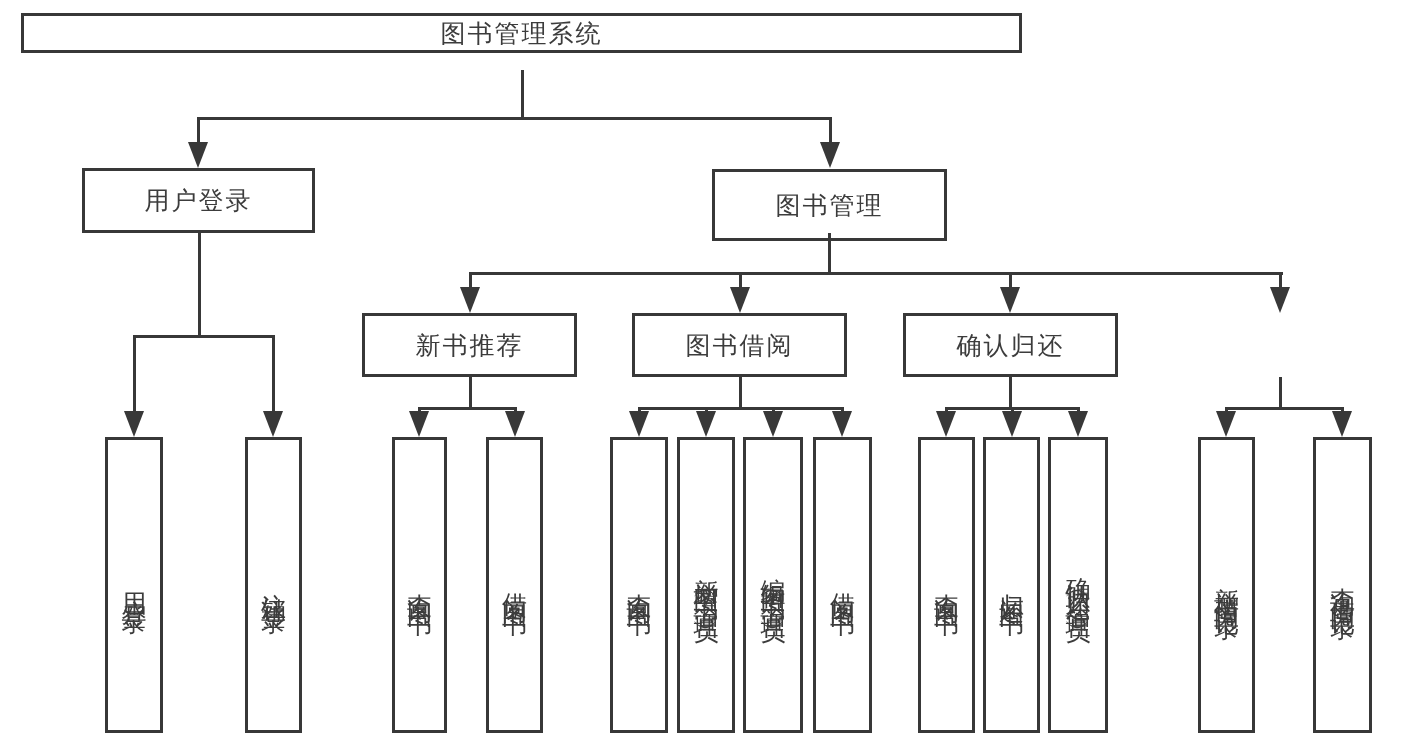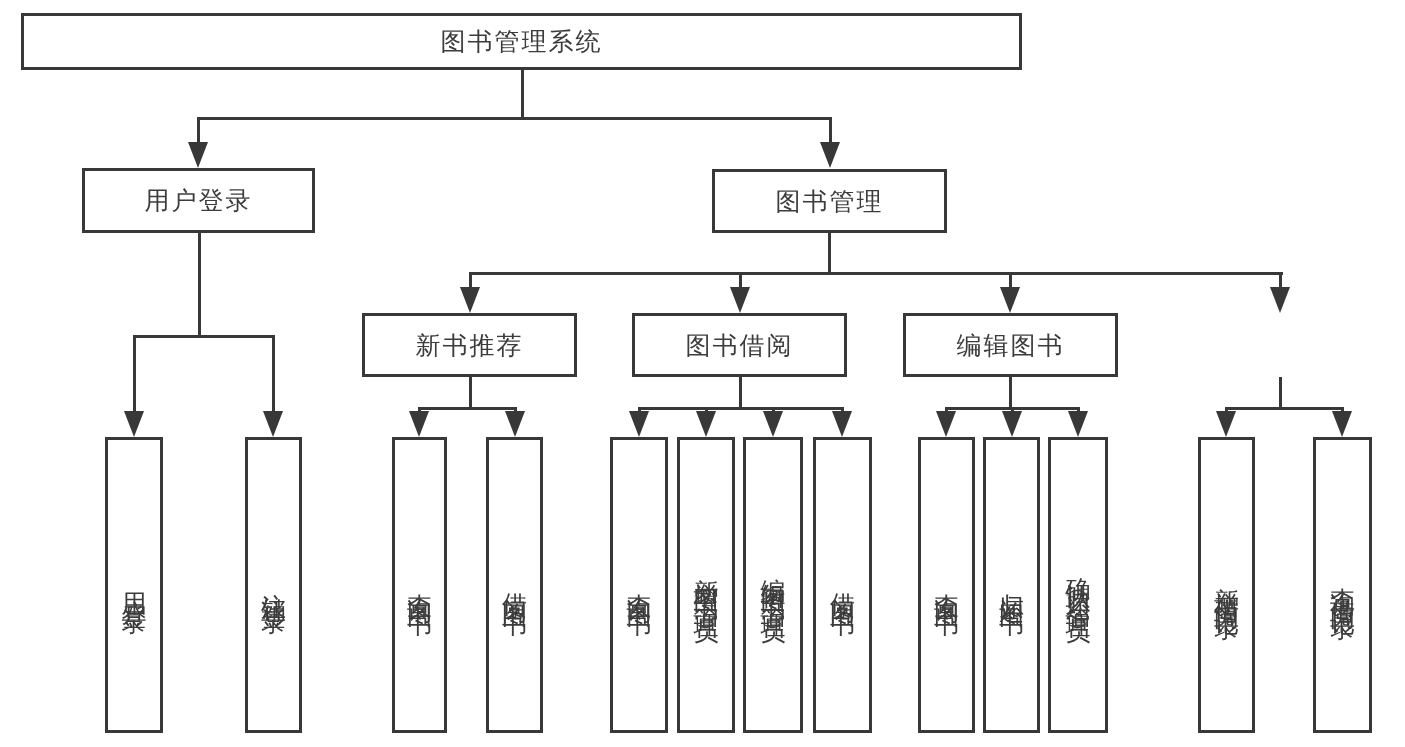--- a/index.html
+++ b/index.html
@@ -26,42 +26,42 @@
   .watermark{
     position:absolute;left:1186px;top:712px;font-size:19px;letter-spacing:0.5px;
     color:rgba(178,178,178,0.95);white-space:nowrap;z-index:9;
   }
 </style>
 </head>
 <body>
 
 <div class="canvas">
 
-  <div class="box" style="left:21px;top:13px;width:1001px;height:57px;">
+  <div class="box" style="left:21px;top:13px;width:1001px;height:40px;">
     <span class="hlabel">图书管理系统</span>
   </div>
 
   <div class="box" style="left:82px;top:168px;width:233px;height:65px;">
     <span class="hlabel">用户登录</span>
   </div>
 
-  <div class="box" style="left:712px;top:169px;width:235px;height:64px;">
+  <div class="box" style="left:712px;top:169px;width:235px;height:72px;">
     <span class="hlabel">图书管理</span>
   </div>
 
   <div class="box" style="left:632px;top:313px;width:215px;height:64px;">
     <span class="hlabel">图书借阅</span>
   </div>
 
   <div class="box" style="left:362px;top:313px;width:215px;height:64px;">
     <span class="hlabel">新书推荐</span>
   </div>
 
   <div class="box" style="left:903px;top:313px;width:215px;height:64px;">
-    <span class="hlabel">编辑图书</span>
+    <span class="hlabel">确认归还</span>
   </div>
 
 
   <div class="box leaf" style="left:105px;top:437px;width:58px;height:296px;">
     <span class="vlabel">用户登录</span>
   </div>
 
   <div class="box leaf" style="left:245px;top:437px;width:57px;height:296px;">
     <span class="vlabel">注销登录</span>
   </div>

